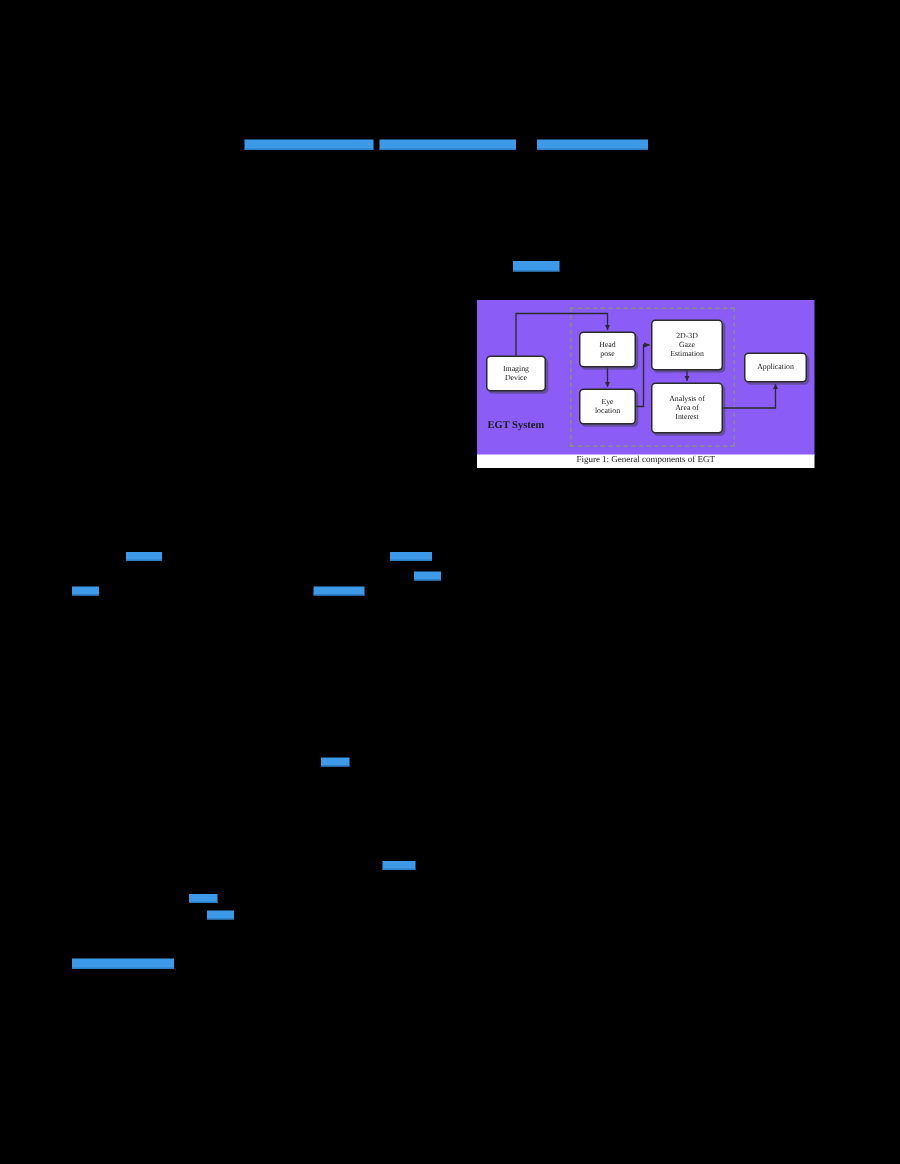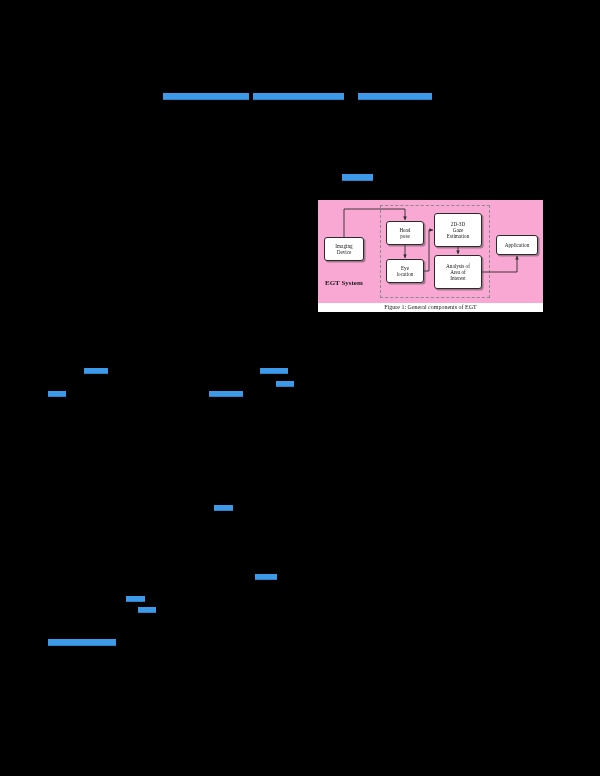--- a/index.html
+++ b/index.html
@@ -33,21 +33,21 @@
     cursor: pointer;
   }
 
   
   #figure-panel {
     position: absolute;
     left: 318px;
     top: 200px;
     width: 225px;
     height: 104px;
-    background: #f9a8d4;
+    background: #8b5cf6;
   }
   #figure-inner {
     position: absolute;
     left: 4px;
     top: 3px;
     width: 217px;
     height: 98px;
   }
   .dashed-group {
     position: absolute;

